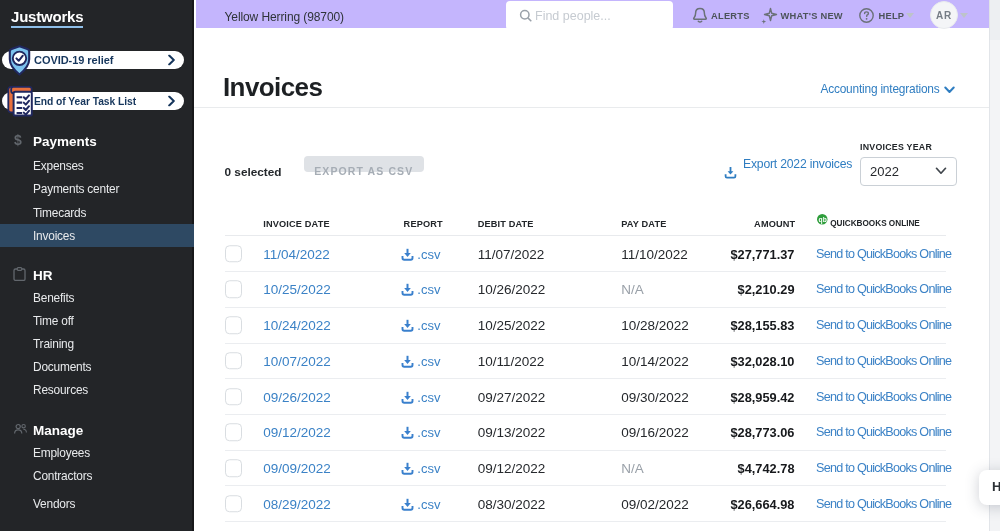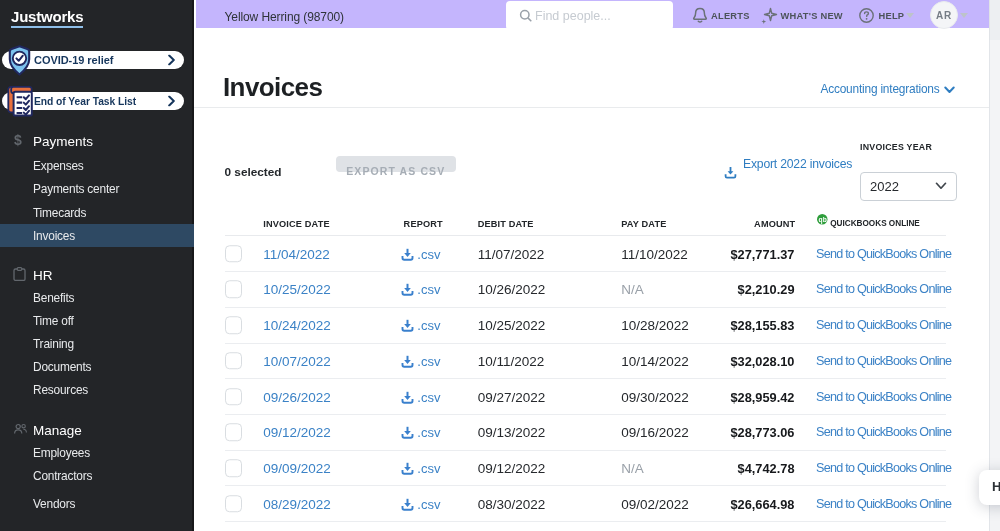--- a/index.html
+++ b/index.html
@@ -10,21 +10,21 @@
 #side { position:absolute; left:0; top:0; width:194px; height:531px; background:#232528; border-right:2px solid #17181a; }
 #logo { position:absolute; left:11px; top:8px; font-size:15px; font-weight:700; letter-spacing:-0.2px; color:#fff; }
 #logo:after { content:""; position:absolute; left:0; right:0; bottom:-3px; height:2.5px; background:#8fbfe9; }
 .pill { position:absolute; left:2px; width:182px; height:18px; background:#fff; border-radius:9px; }
 .pill .lbl { position:absolute; left:32px; top:50%; transform:translateY(-50%); font-size:10.3px; font-weight:700; letter-spacing:-0.05px; color:#16365c; white-space:nowrap; }
 .pill svg.chev { position:absolute; right:9px; top:50%; transform:translateY(-50%); }
 .pill svg.ic { position:absolute; }
 .nv { position:absolute; left:0; width:194px; height:23.4px; line-height:23.4px; }
 .nv span { position:absolute; left:33px; margin-top:1.5px; }
 .nv svg { position:absolute; top:50%; transform:translateY(-50%); }
-.nv.hdr span { font-size:13.5px; font-weight:400; color:#fff;text-align:right; }
+.nv.hdr span { font-size:13.5px; font-weight:700; color:#fff;text-align:right; }
 .nv.item span { font-size:11.9px; font-weight:400; letter-spacing:-0.2px; color:#e8eaec; }
 .nv.sel { background:#2e4963; }
 
 
 #topbar { position:absolute; left:196px; top:0; width:793px; height:28px; background:#c4b5fd; }
 #company { position:absolute; left:28.5px; top:10px; font-size:12px; font-weight:500; color:#2e3338; letter-spacing:-0.1px; }
 #search { position:absolute; left:310px; top:1px; width:167px; height:29px; background:#fff; border-radius:4px; }
 #search svg { position:absolute; left:13px; top:8px; }
 #search .ph { position:absolute; left:29px; top:50%; transform:translateY(-50%); font-size:12.5px; color:#c6cbd1; }
 .tb-ic { position:absolute; }
@@ -38,25 +38,25 @@
 #hbtn { position:absolute; left:979px; top:470px; width:40px; height:35px; background:#fff; border-radius:8px; box-shadow:0 2px 14px rgba(60,66,87,0.25); }
 #hbtn span { position:absolute; left:13px; top:9px; font-size:13px; font-weight:600; color:#2c3136; }
 
 
 #content { position:absolute; left:194px; top:0px; width:795px; height:531px; background:transparent; }
 h1 { position:absolute; left:29px; top:72px; font-size:26px; font-weight:800; letter-spacing:-0.6px; color:#1d2023; }
 #acct { position:absolute; right:34.5px; top:81.5px; font-size:11.9px; font-weight:500; color:#2f7dc1; letter-spacing:-0.2px; white-space:nowrap; }
 #acct svg { position:relative; top:1px; margin-left:4px; }
 #hr1 { position:absolute; left:0; top:106.5px; width:795px; height:1px; background:#e9ebed; }
 #zerosel { position:absolute; left:30.5px; top:165px; font-size:11.8px; font-weight:600; color:#24282c; }
-#csvbtn { position:absolute; left:142px; top:156.4px; width:119.5px; height:16px; background:#dfe2e6; border-radius:4px; text-align:center; line-height:30.7px; font-size:10.5px; font-weight:700; letter-spacing:1.1px; color:#a6adb5; }
+#csvbtn { position:absolute; left:110px; top:156.4px; width:119.5px; height:16px; background:#dfe2e6; border-radius:4px; text-align:center; line-height:30.7px; font-size:10.5px; font-weight:700; letter-spacing:1.1px; color:#a6adb5; }
 #explink { position:absolute; left:549px; top:157px; font-size:12.2px; font-weight:500; color:#2f7dc1; letter-spacing:-0.2px; }
 #expic { position:absolute; left:530px; top:165.5px; }
 #invyr { position:absolute; left:666px; top:141.5px; font-size:8.8px; font-weight:700; letter-spacing:0.25px; color:#22262a; }
-#sel { position:absolute; left:666px; top:157.4px; width:97.4px; height:28.2px; background:#fff; border:1px solid #cad0d6; border-radius:4px;margin-top:15px; }
+#sel { position:absolute; left:666px; top:157.4px; width:97.4px; height:28.2px; background:#fff; border:1px solid #cad0d6; border-radius:4px; }
 #sel .v { position:absolute; left:9px; top:50%; transform:translateY(-50%); font-size:13px; font-weight:500; color:#26292d; }
 #sel svg { position:absolute; right:9px; top:50%; transform:translateY(-50%); }
 
 
 #thead { position:absolute; left:30.5px; top:206px; width:721.5px; height:30.4px; border-bottom:1px solid #e8eaed; font-size:9.2px; font-weight:700; letter-spacing:0.15px; color:#22262a; }
 #thead span { position:absolute; top:13px; white-space:nowrap; }
 .row { position:absolute; left:30.5px; width:721.5px; height:35.72px; border-bottom:1px solid #ebedf0; }
 .row > * { position:absolute; top:50%; transform:translateY(-50%); white-space:nowrap; }
 .cb { left:0px; width:17.5px; height:17.5px; border:1.5px solid #d9dde1; border-radius:4.5px; background:#fff; }
 .c1 { left:38.8px; font-size:13.5px; font-weight:500; color:#3b82c6; }

